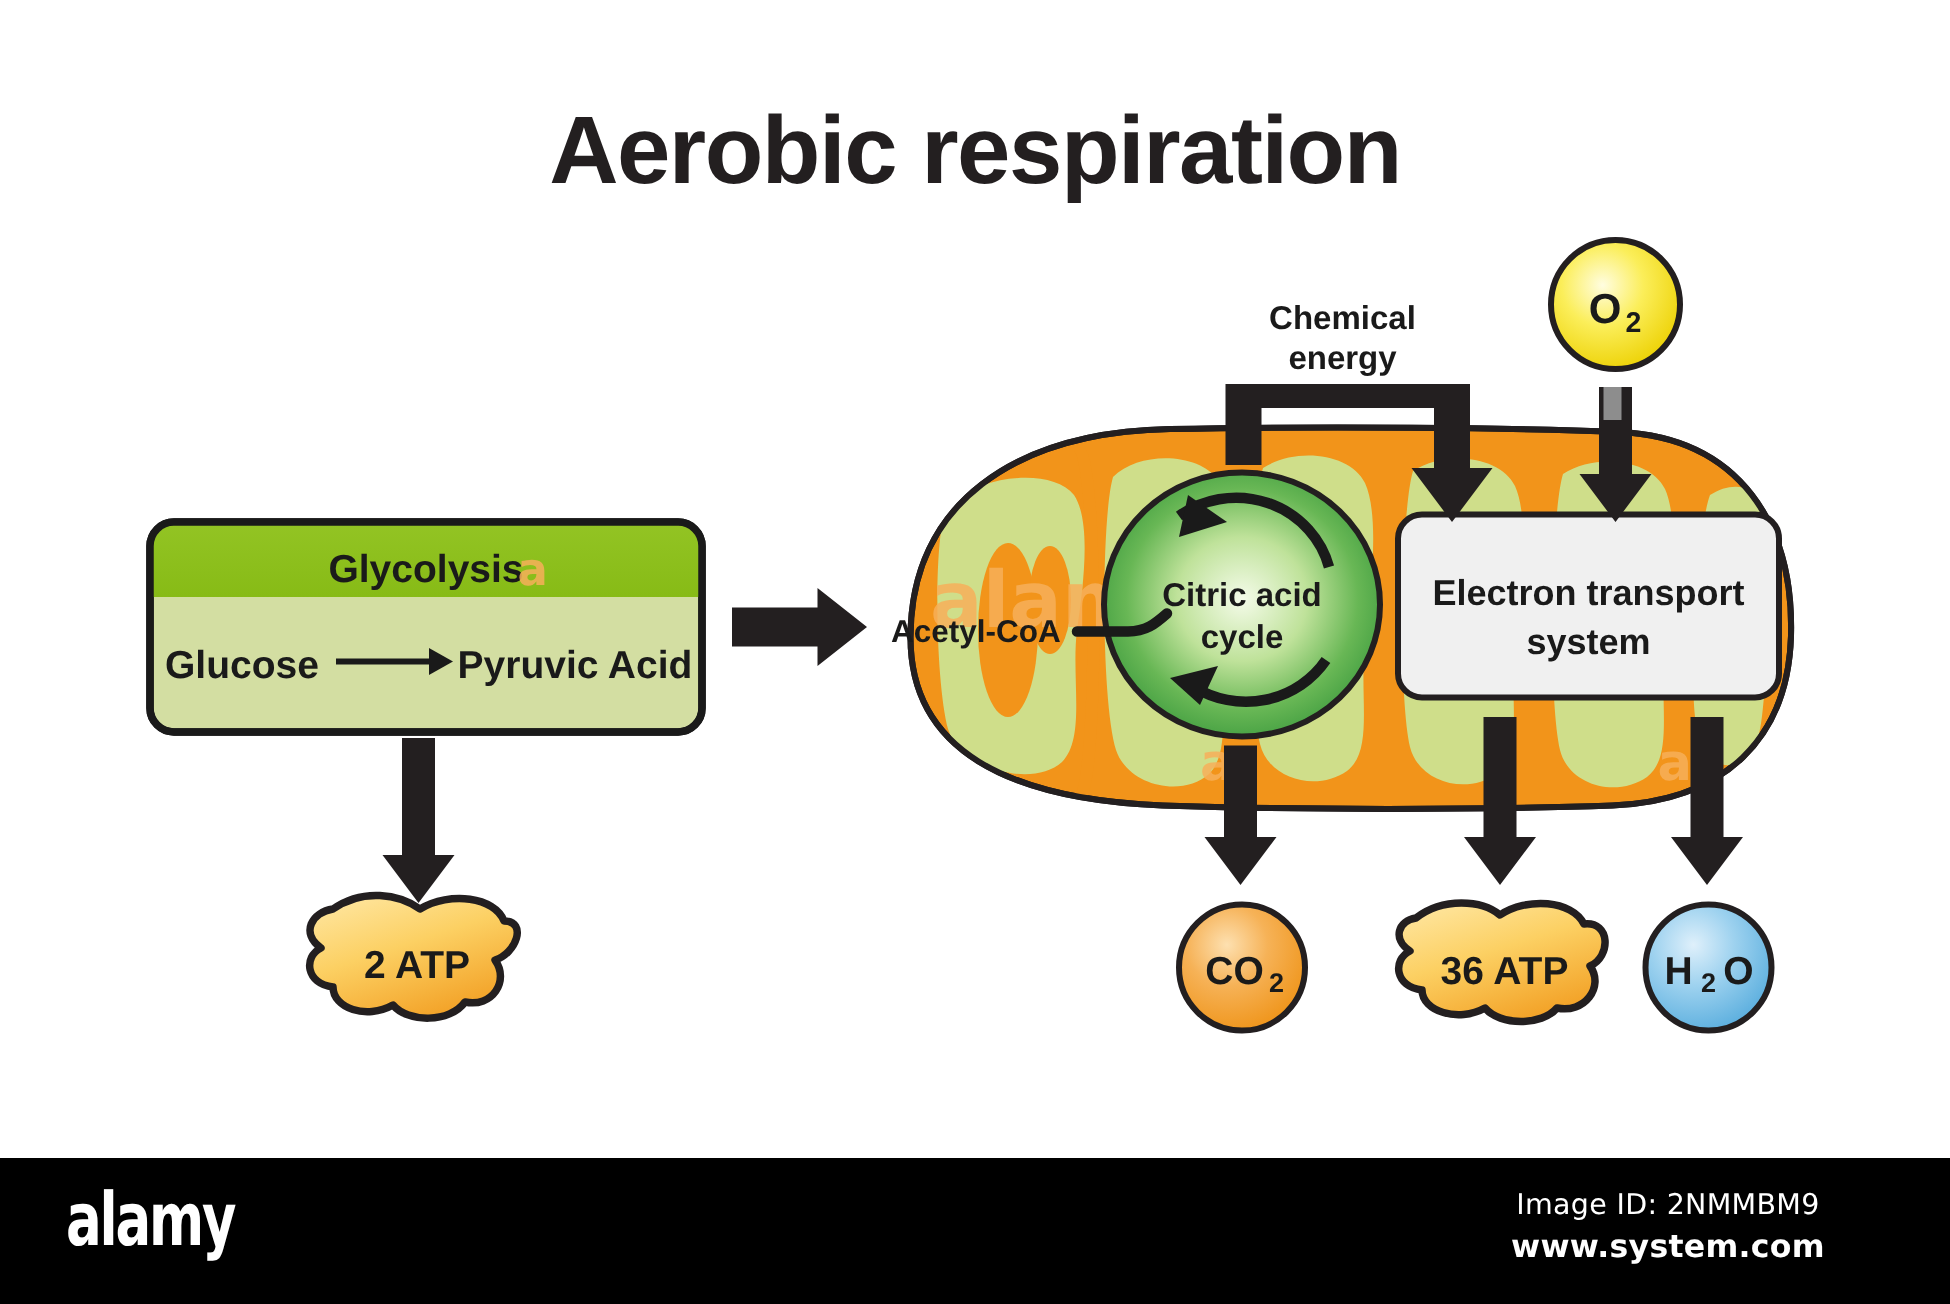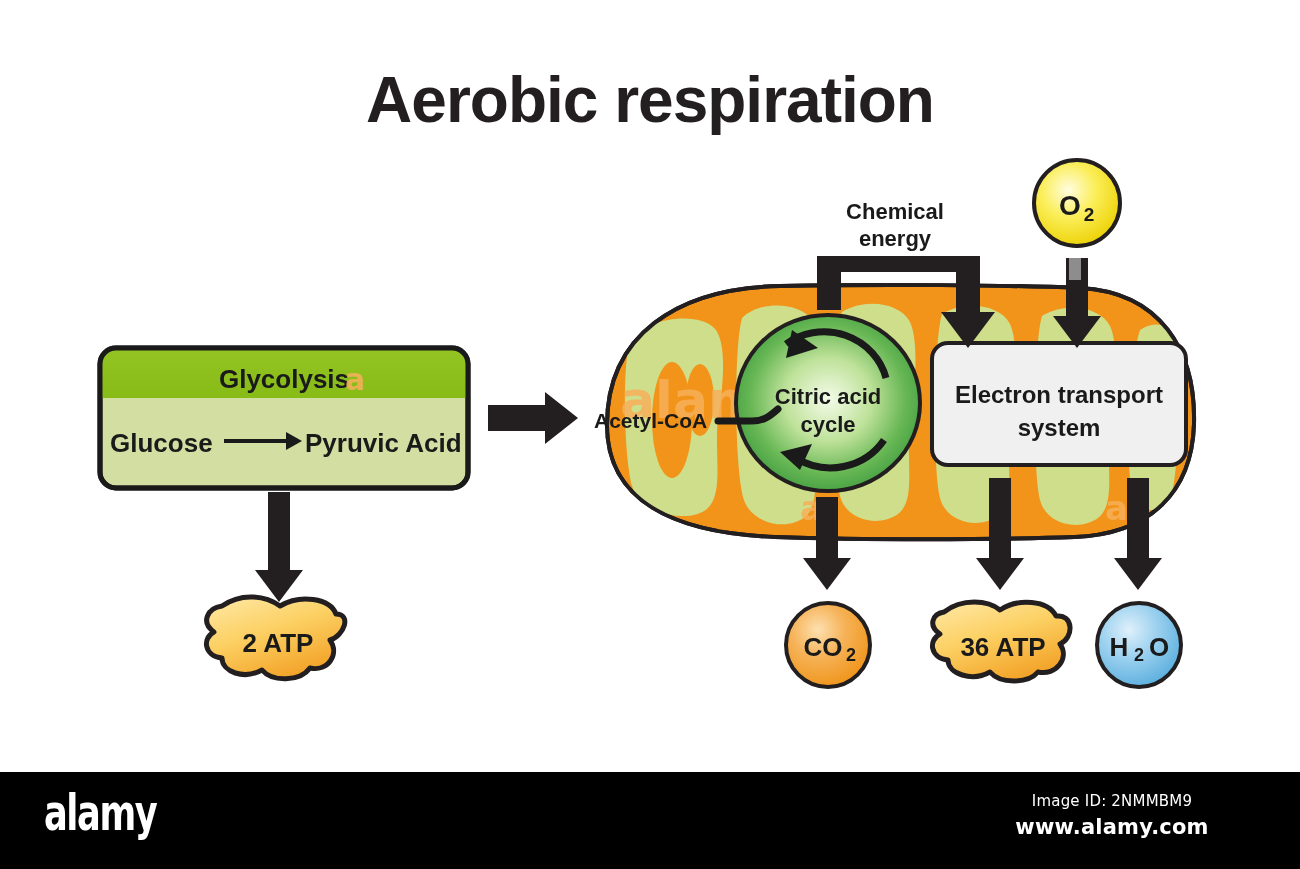--- a/index.html
+++ b/index.html
@@ -30,21 +30,21 @@
   .alamy-logo{
     position:absolute;left:44px;top:13px;
     color:#ffffff;font-family:"DejaVu Sans","Liberation Sans",sans-serif;
     font-weight:bold;font-size:49px;letter-spacing:-2px;
     transform:scaleX(0.72);transform-origin:left top;
   }
   .footer-right{
     position:absolute;right:38px;top:20px;width:300px;text-align:center;color:#ffffff;
     font-family:"DejaVu Sans","Liberation Sans",sans-serif;
   }
-  .imgid{font-size:15px;font-weight:normal;letter-spacing:.2px;}
+  .imgid{font-size:19px;font-weight:normal;letter-spacing:.2px;}
   .site{font-size:21px;font-weight:bold;margin-top:5px;letter-spacing:.2px;}
   .wm{fill:#f7b05a;opacity:.85;font-family:"DejaVu Sans","Liberation Sans",sans-serif;font-weight:bold;}
 </style>
 </head>
 <body>
 
 <div id="canvas">
 
   <div class="diagram-area">
     <svg class="fig" viewBox="0 0 1300 772" xmlns="http://www.w3.org/2000/svg">
@@ -250,17 +250,17 @@
         <text class="lbl-bold" font-size="18" x="1139" y="661" text-anchor="middle">2</text>
         <text class="lbl-bold f26" x="1159" y="656" text-anchor="middle">O</text>
       </g>
     </svg>
   </div>
 
   <div class="footer">
     <div class="alamy-logo">alamy</div>
     <div class="footer-right">
       <div class="imgid">Image ID: 2NMMBM9</div>
-      <div class="site">www.alamy.com</div>
+      <div class="site">www.system.com</div>
     </div>
   </div>
 
 </div>
 
 </body></html>

